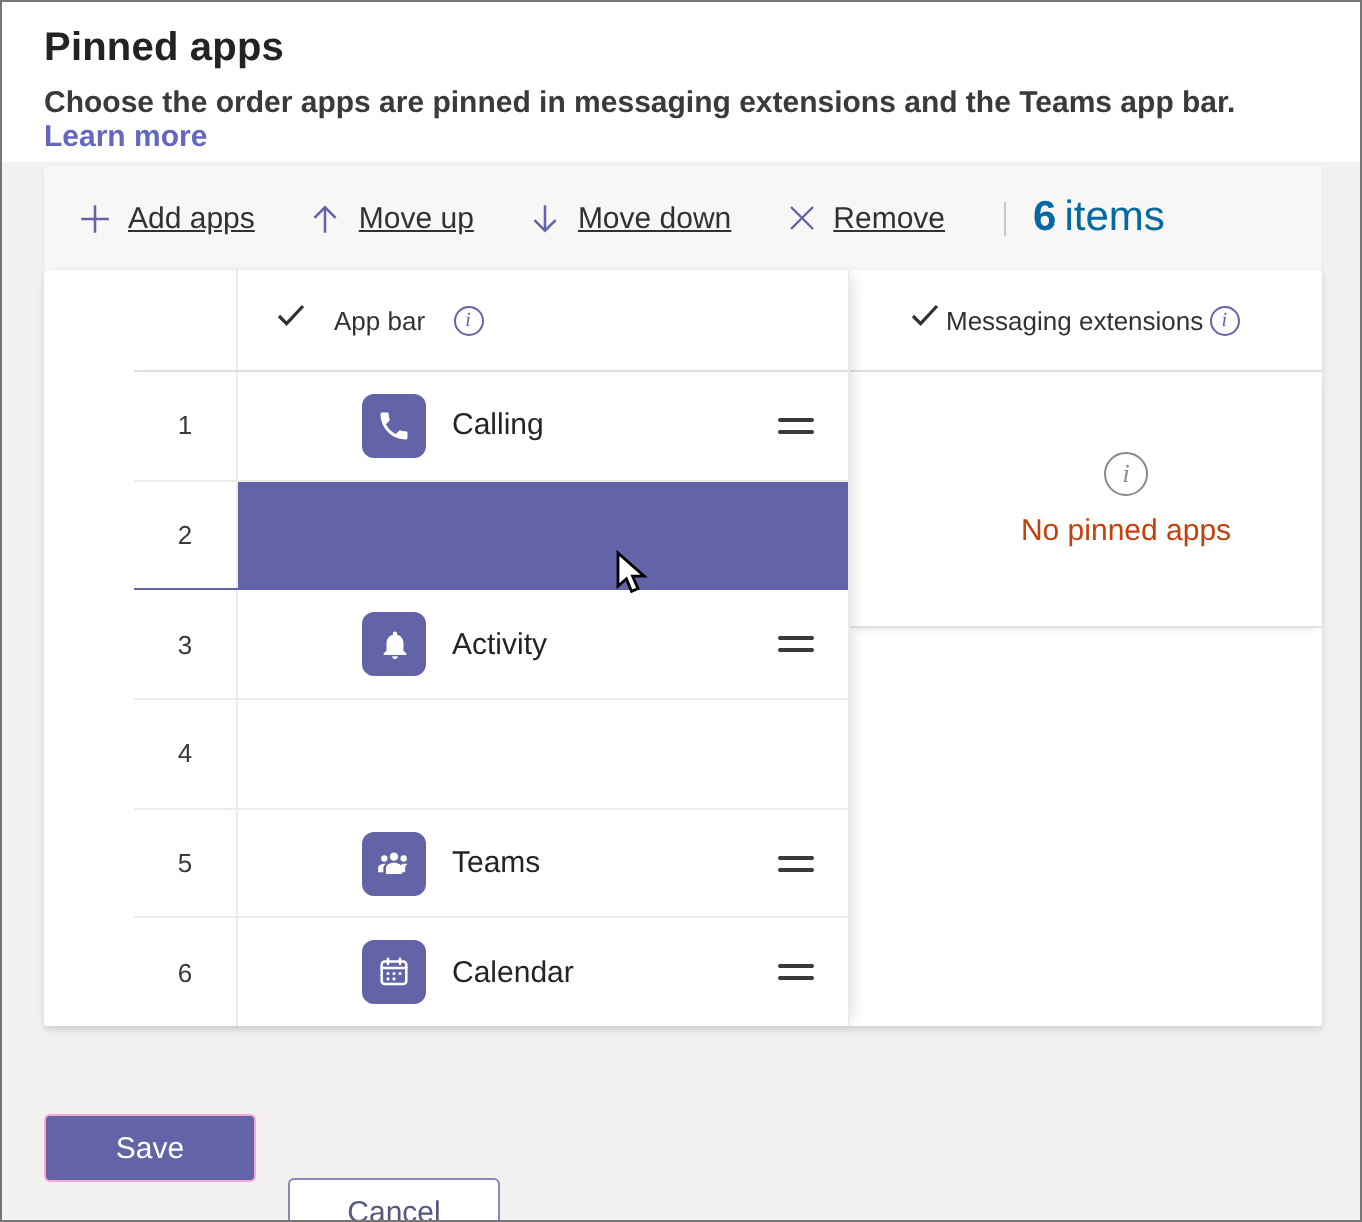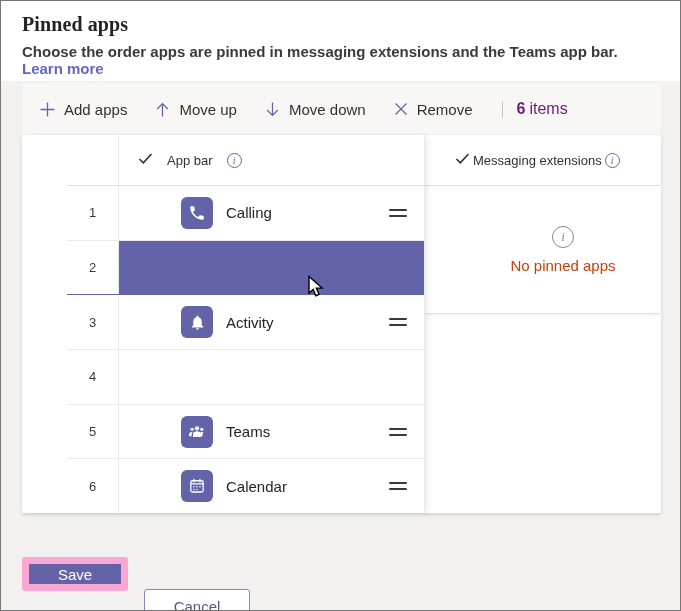--- a/index.html
+++ b/index.html
@@ -9,35 +9,35 @@
     background:#ffffff;
     border:1px solid #767676;
     position:relative;
     overflow:hidden;
     color:#252423;
   }
   .lower-bg { position:absolute; left:0; top:80px; right:0; bottom:0; background:#f2f1ef; }
 
   
   .page-header { position:absolute; left:21px; top:12px; width:640px; z-index:2; }
-  .page-title { font-size:20px; font-weight:bold; color:#242323; letter-spacing:.1px;font-family:Liberation Serif, serif; }
+  .page-title { font-size:20px; font-weight:bold; color:#242323; letter-spacing:.1px; }
   .page-sub { margin-top:7px; font-size:15px; color:#3b3a39;font-weight:bold; }
   .learn-more { color:#6467c0; text-decoration:none; cursor:pointer; }
 
   
   .toolbar {
     position:absolute; left:21px; top:82px; width:639px; height:52px;
     background:#f8f7f6; border-radius:2px; box-shadow:0 1px 2px rgba(0,0,0,.05);
     display:flex; align-items:center; padding-left:17px; z-index:2;
   }
   .tb-btn { display:flex; align-items:center; gap:8px; margin-right:27px; cursor:pointer; }
   .tb-btn svg { display:block; }
-  .tb-label { font-size:15px; color:#323130; }
+  .tb-label { font-size:15px; color:#323130;text-decoration:underline; }
   .tb-divider { width:1px; height:17px; background:#c8c6c4; margin:0 14px 0 2px; }
-  .tb-count { font-size:16px; color:#701a75; }
+  .tb-count { font-size:21px; color:#0369a1; }
   .tb-count b { font-weight:bold; margin-right:4px; }
 
   
   .table-card {
     position:absolute; left:21px; top:134px; width:639px; height:378px;
     background:#fff; border-radius:2px; box-shadow:0 1.6px 3.6px rgba(0,0,0,.13);
     display:flex; z-index:2;
   }
   .col-left {
     width:403px; display:flex; flex-direction:column; position:relative;
@@ -92,21 +92,21 @@
     display:flex; align-items:center; justify-content:center;
   }
   .empty-text { font-size:15px; color:#c2410c; }
 
   
   .btn {
     position:absolute; top:556px; width:106px; height:34px; border-radius:3px;
     font-size:15px; font-family:"Liberation Sans", sans-serif;
     display:flex; align-items:center; justify-content:center; cursor:pointer; z-index:2;
   }
-  .btn-save { left:21px; background:#6264a7; color:#fff; border:7px solid #f9a8d4;text-align:right; }
+  .btn-save { left:21px; background:#6264a7; color:#fff; border:1px solid #f9a8d4;text-align:right; }
   .btn-cancel { left:143px; background:#fff; color:#55577e; border:1px solid #8688bd;margin-top:32px; }
 
   .cursor { position:absolute; left:305px; top:274px; z-index:10; pointer-events:none; }
 </style>
 </head>
 <body>
 
 <div class="lower-bg"></div>
 
 <div class="page-header">

